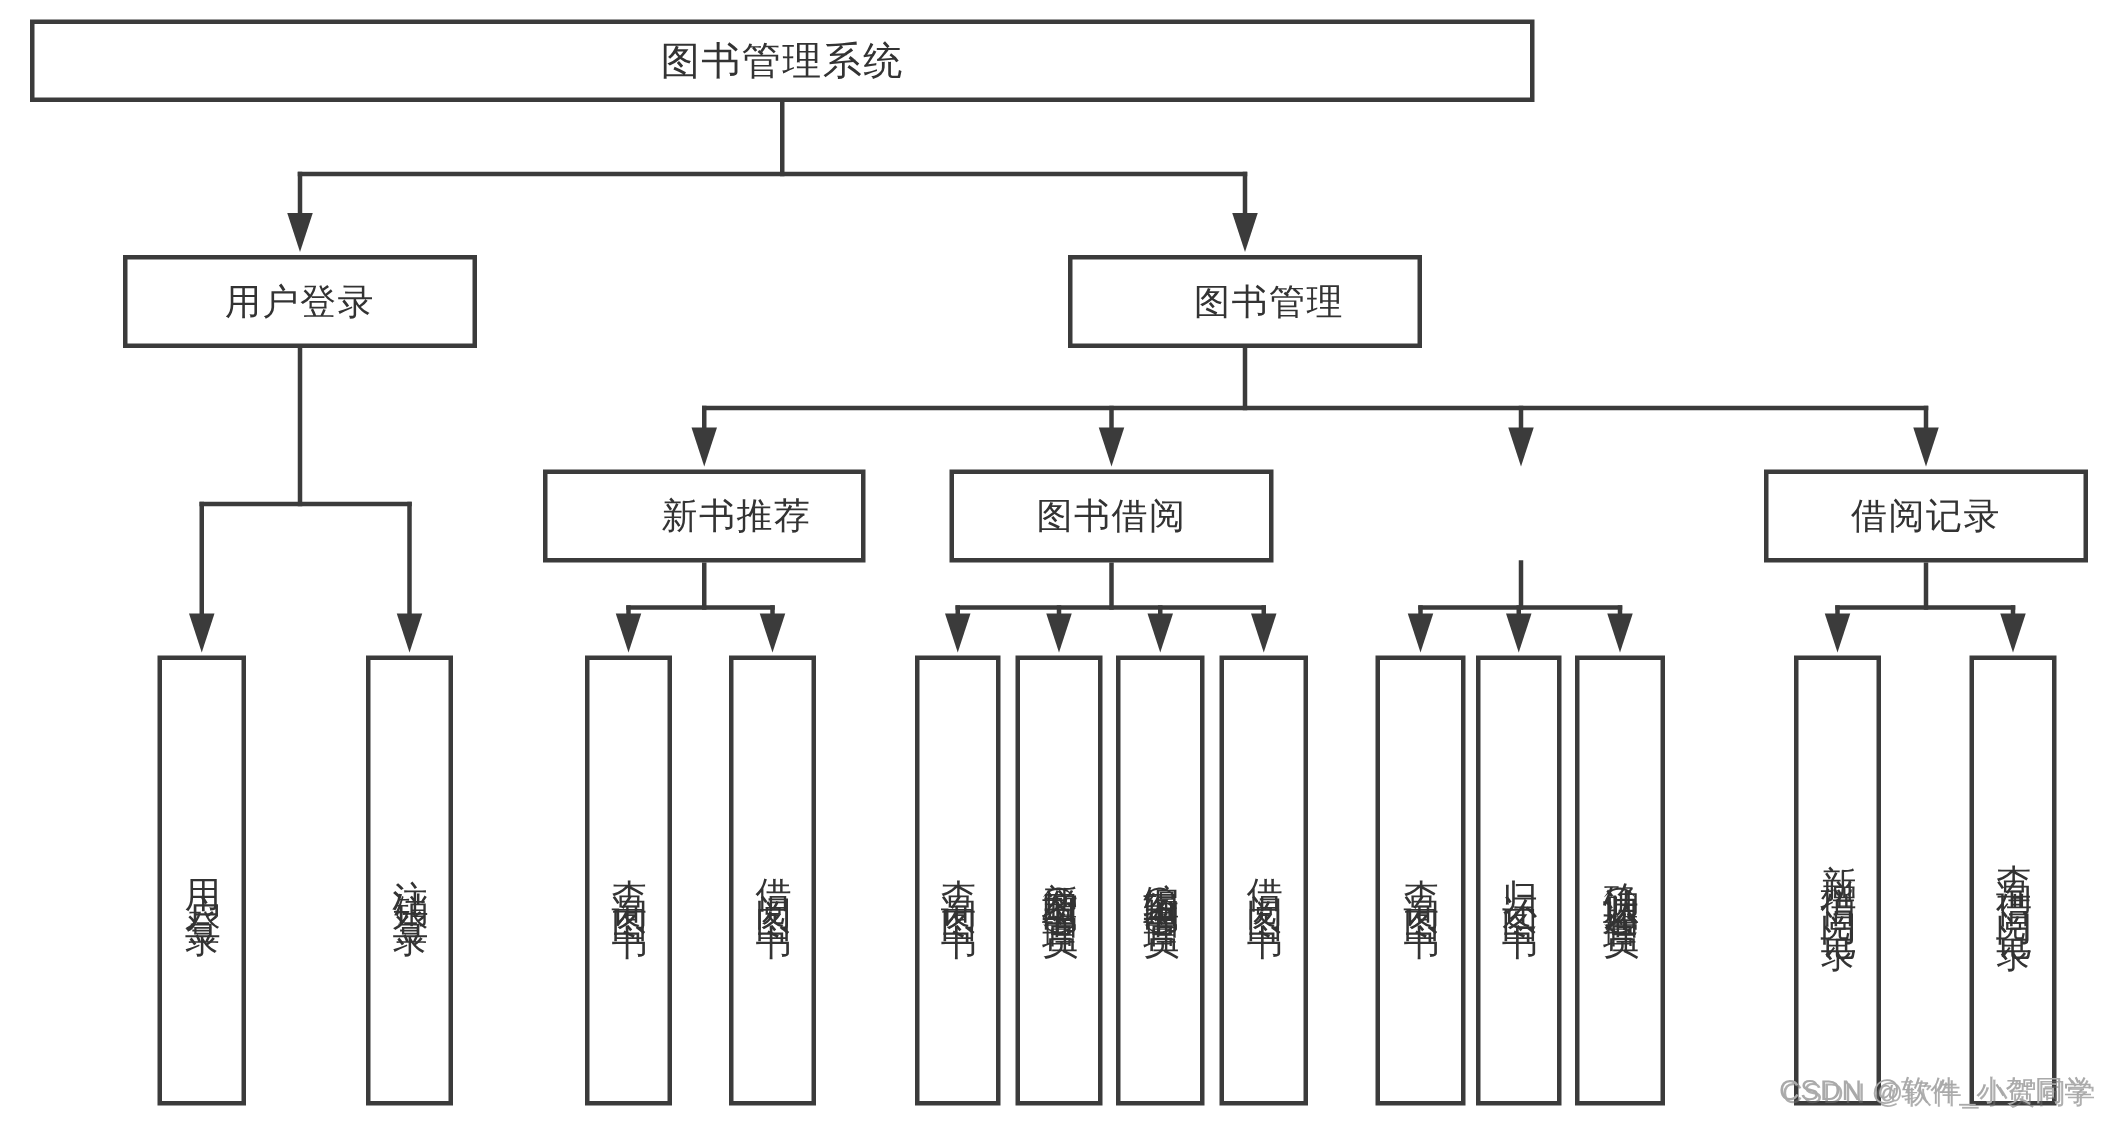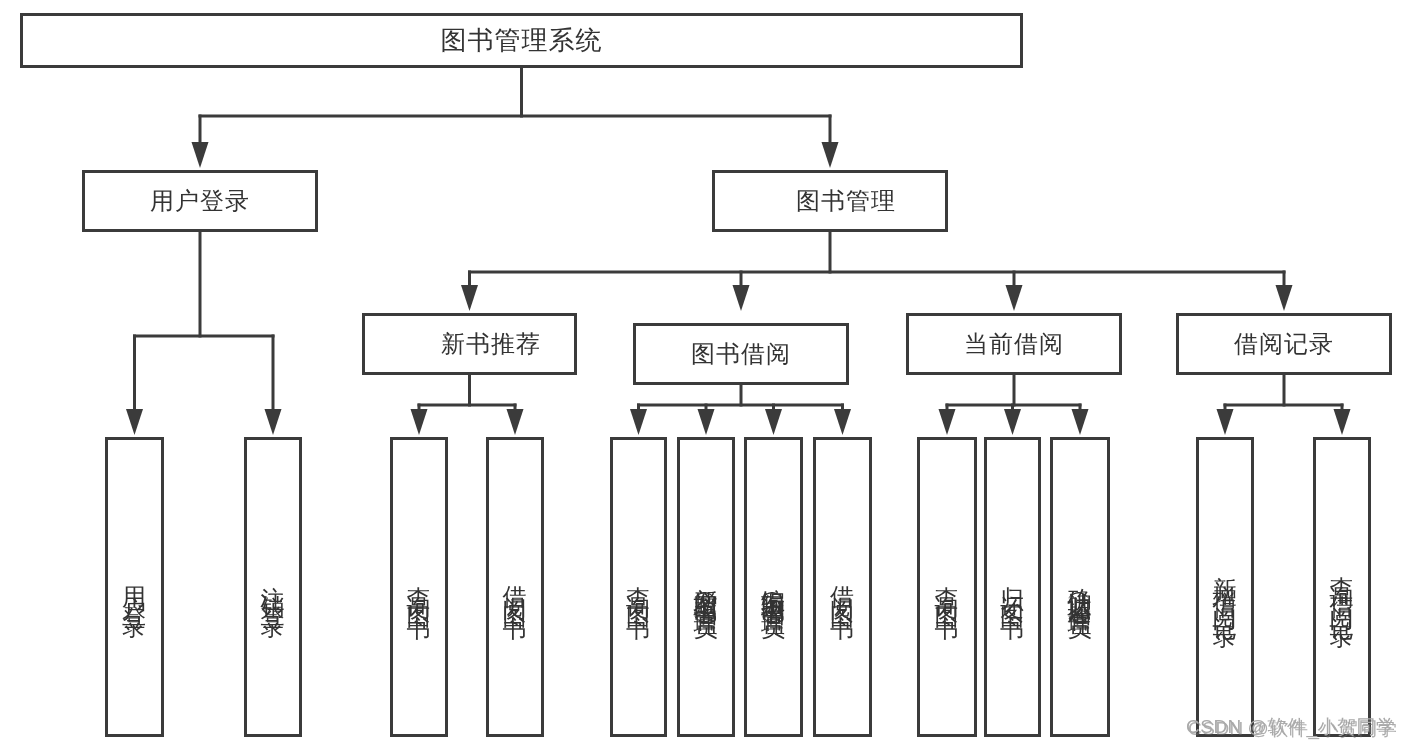--- a/index.html
+++ b/index.html
@@ -131,25 +131,22 @@
     </div>
     <div class="node h" style="left: 82px; top: 170px; width: 236px; height: 62px;">
       <span>用户登录</span>
     </div>
     <div class="node h" style="left: 712px; top: 170px; width: 236px; height: 62px; padding-left: 32px;">
       <span>图书管理</span>
     </div>
     <div class="node h" style="left: 362px; top: 313px; width: 215px; height: 62px; padding-left: 43px;">
       <span>新书推荐</span>
     </div>
-    <div class="node h" style="left: 633px; top: 313px; width: 216px; height: 62px; margin-top: 10px;">
+    <div class="node h" style="left: 633px; top: 313px; width: 216px; height: 62px;">
       <span>图书借阅</span>
-    </div>
-    <div class="node h" style="left: 906px; top: 313px; width: 216px; height: 62px;">
-      <span>当前借阅</span>
     </div>
     <div class="node h" style="left: 1176px; top: 313px; width: 216px; height: 62px;">
       <span>借阅记录</span>
     </div>
     <div class="node v" style="left: 105px; top: 437px; width: 59px; height: 300px;">
       <span>用户登录</span>
     </div>
     <div class="node v" style="left: 244px; top: 437px; width: 58px; height: 300px;">
       <span>注销登录</span>
     </div>

